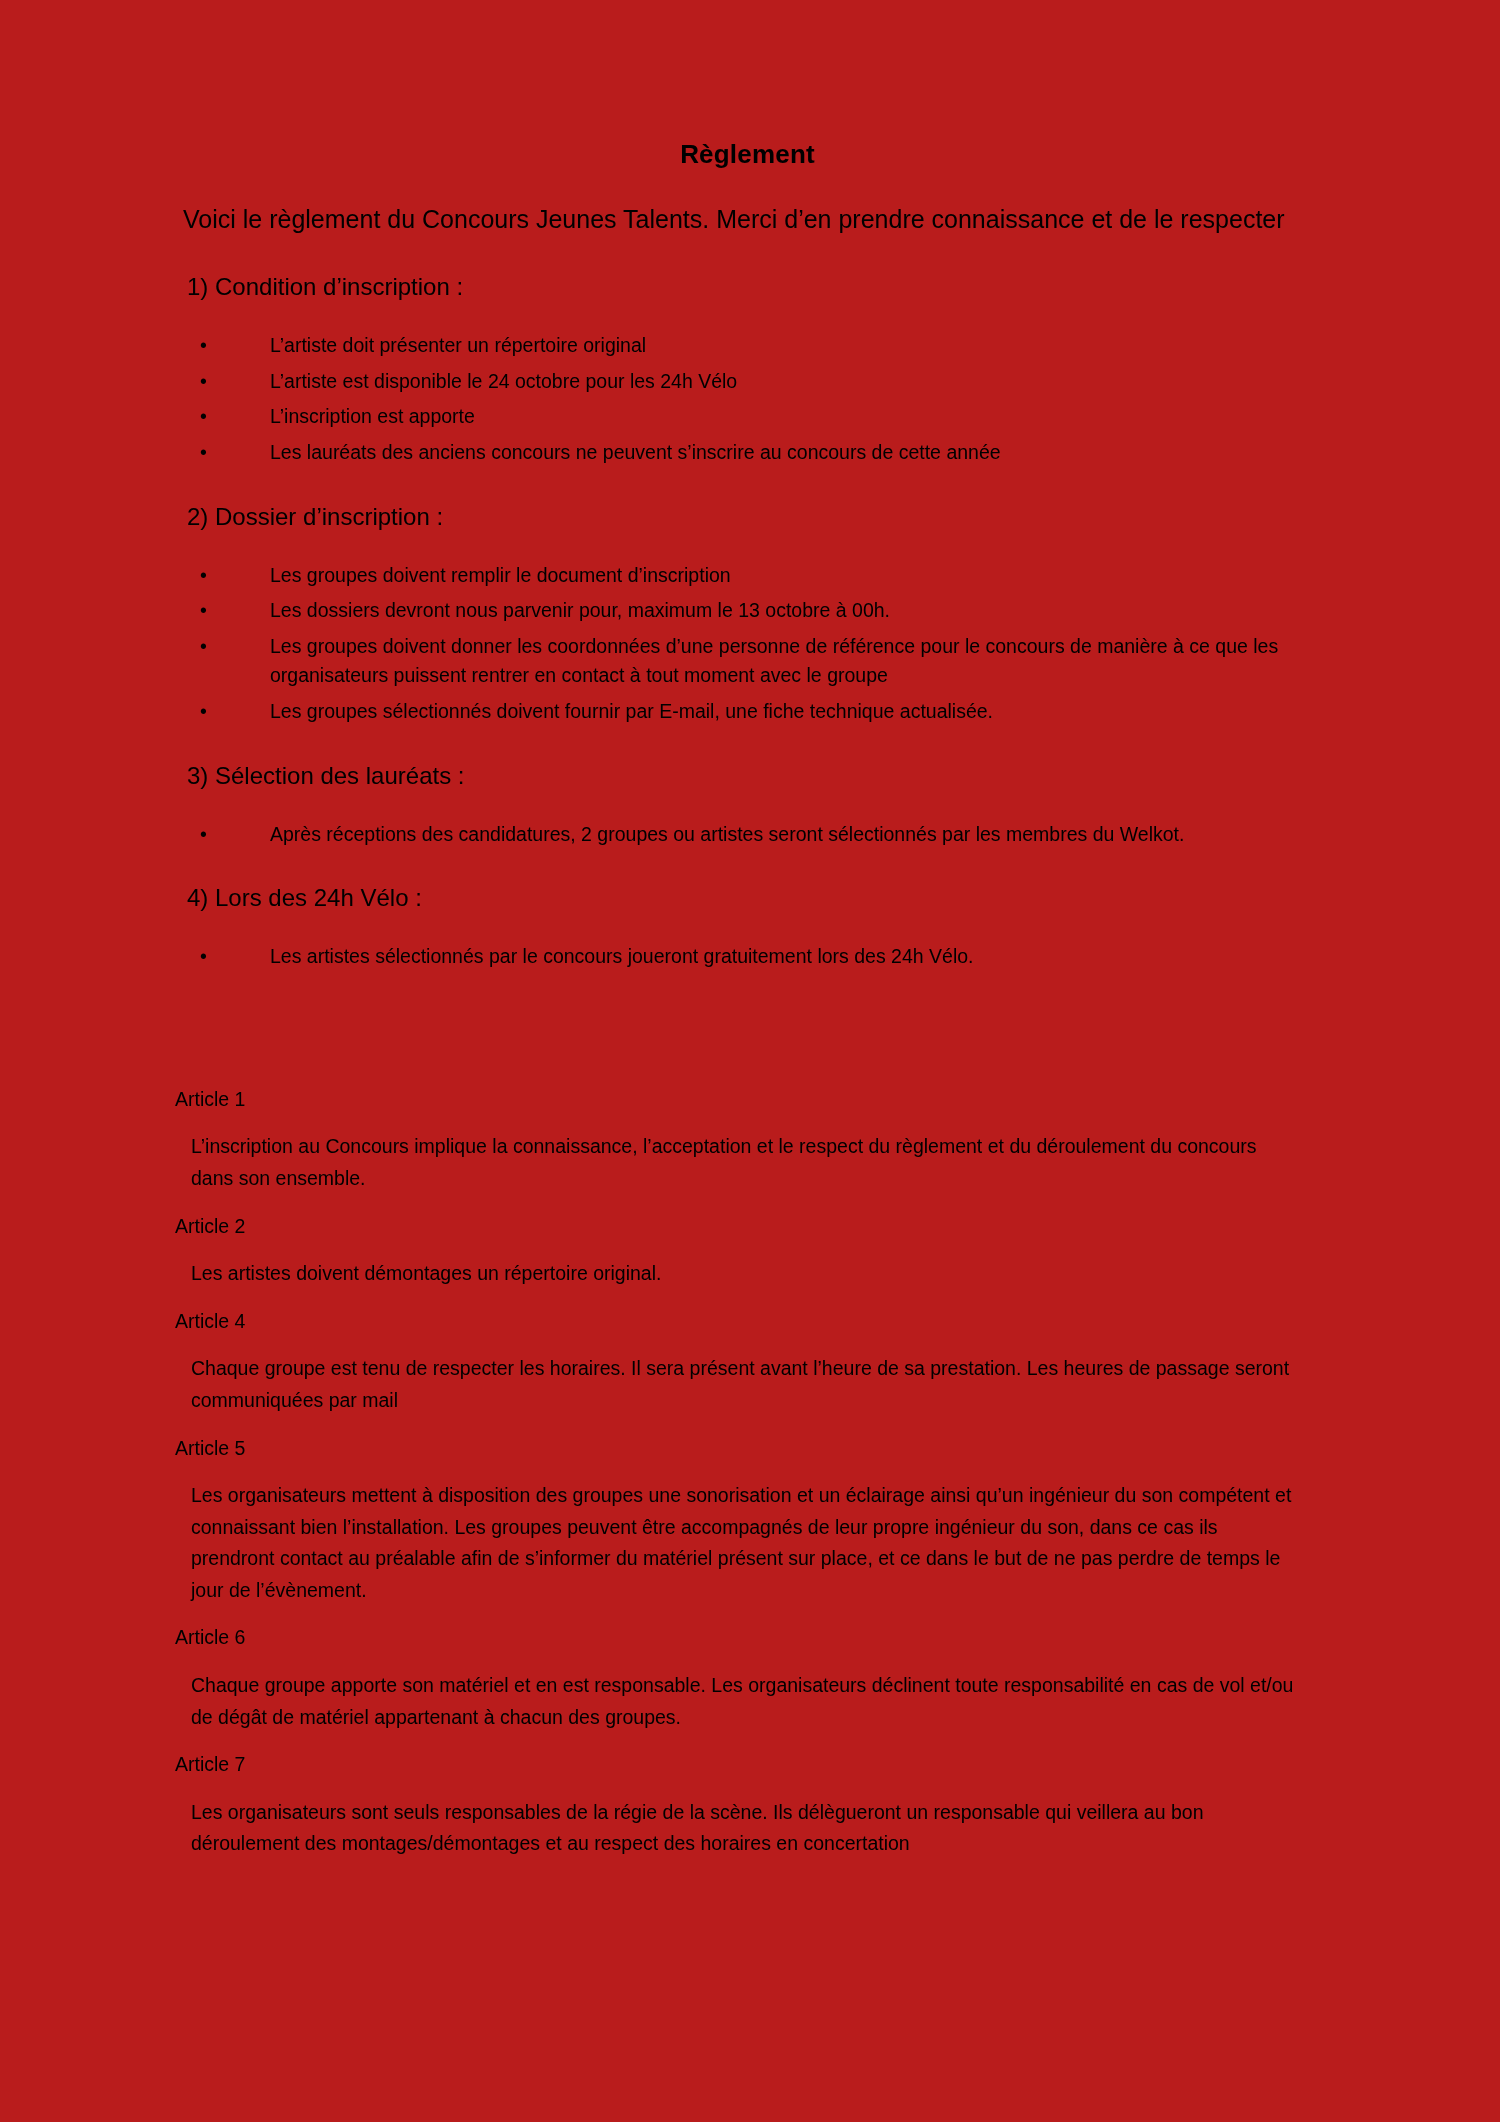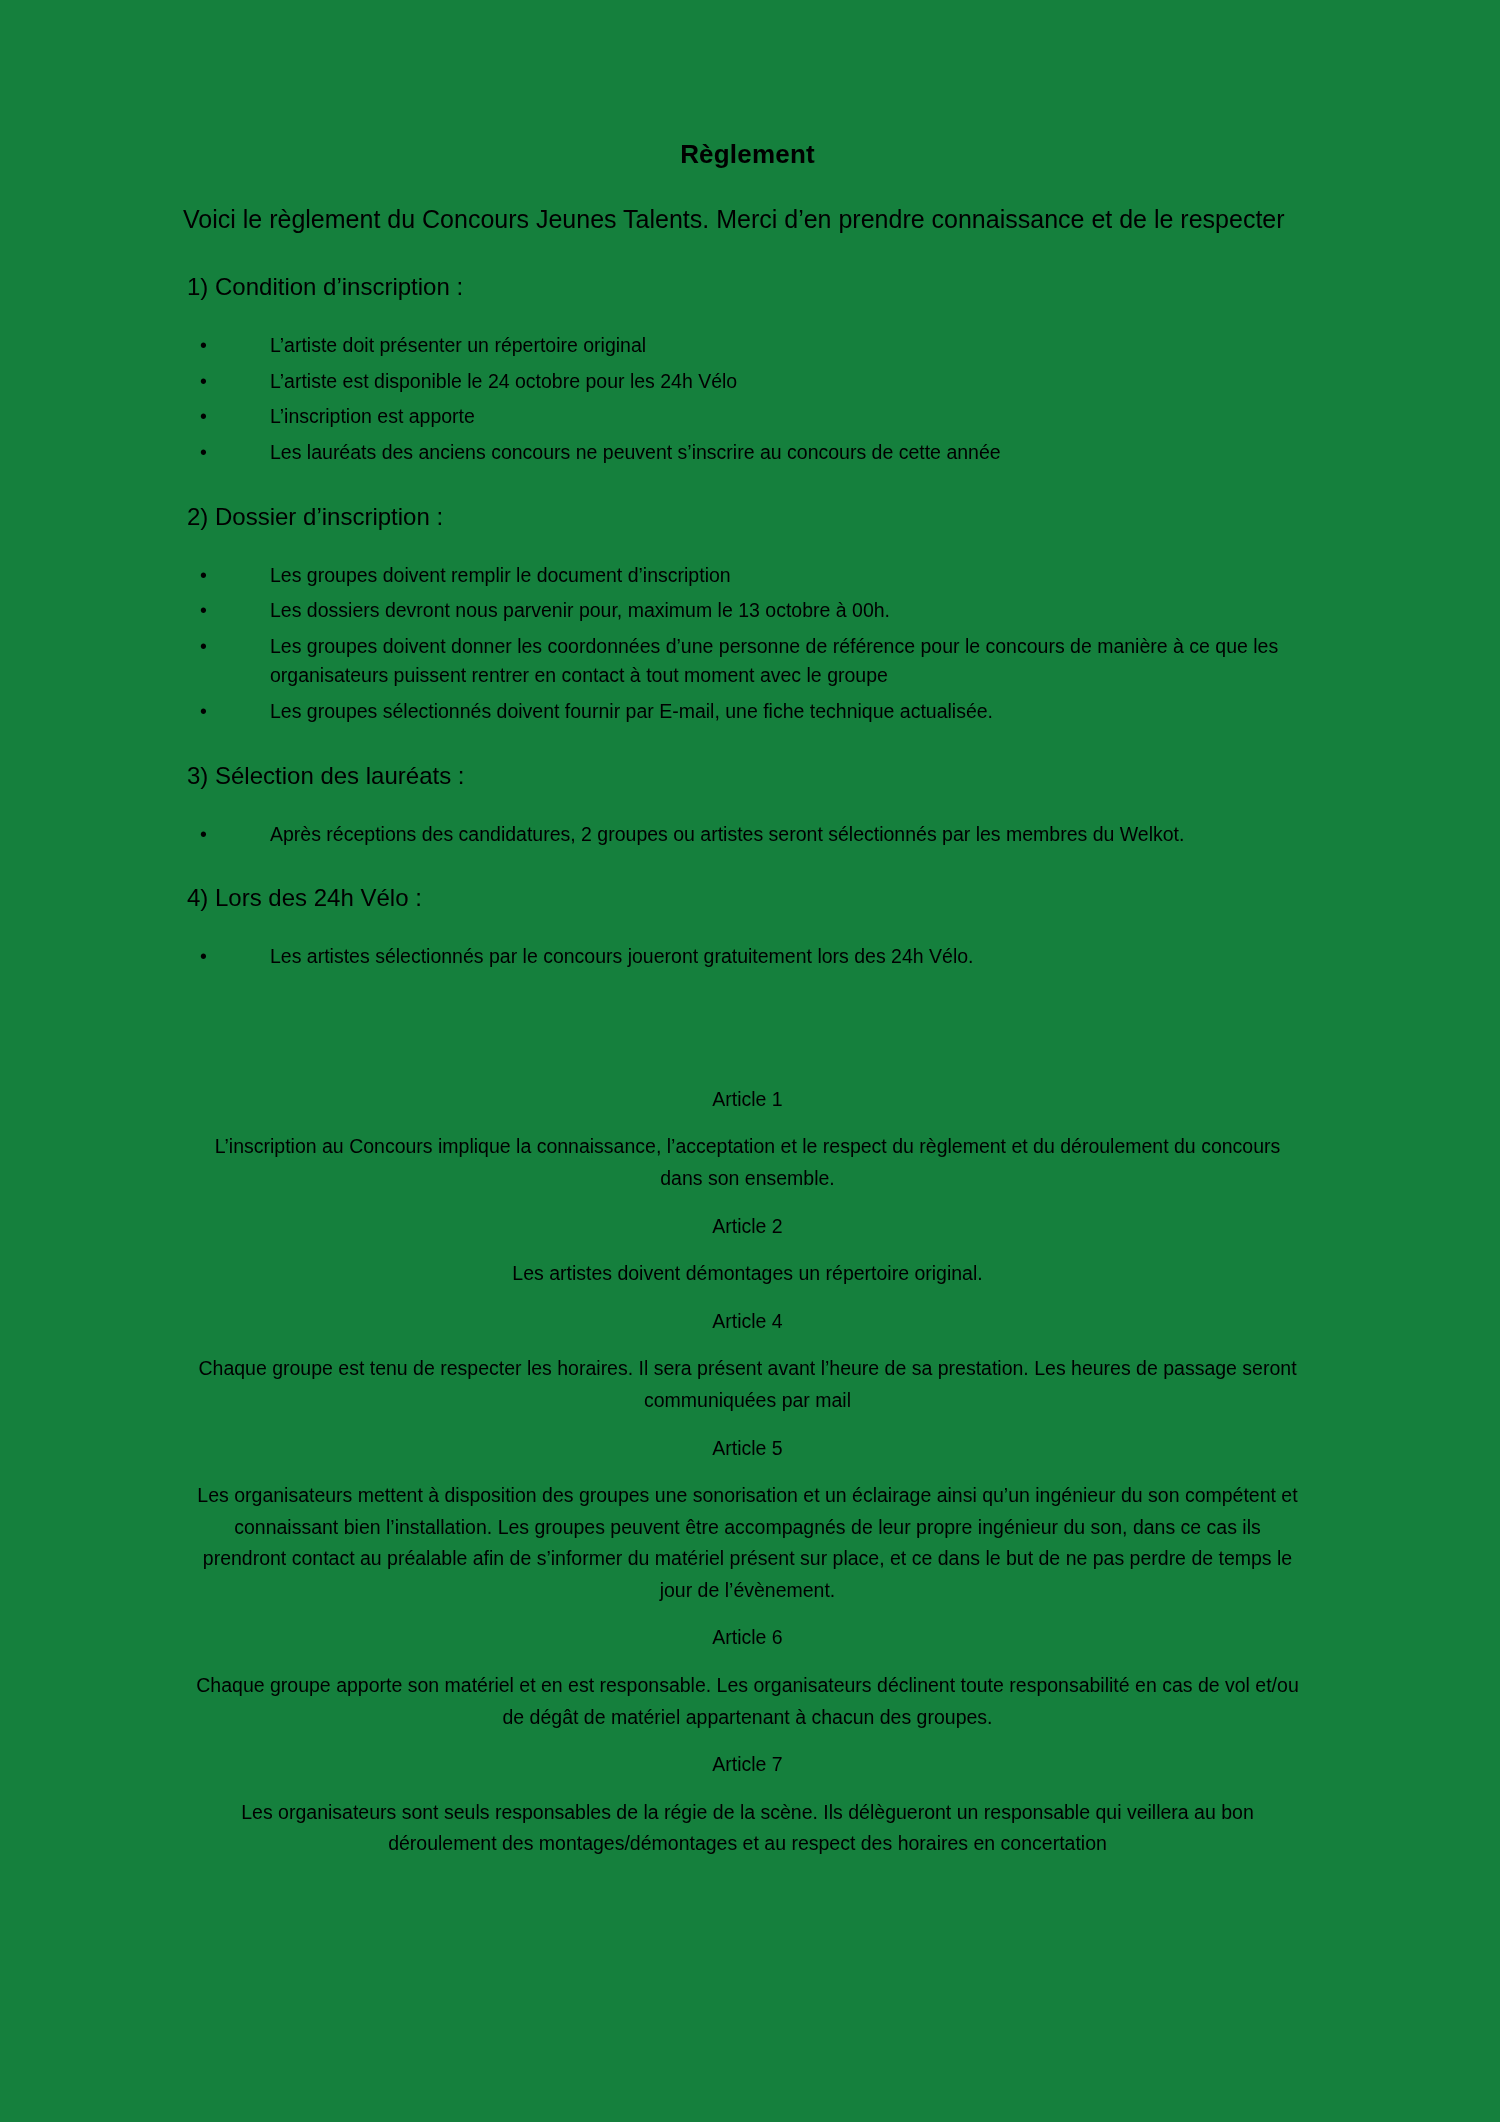--- a/index.html
+++ b/index.html
@@ -8,21 +8,21 @@
     background: #ffffff;
   }
   body {
     font-family: "Liberation Sans", sans-serif;
     color: #000000;
   }
   .page {
     position: relative;
     width: 1500px;
     height: 2122px;
-    background: #15803d;
+    background: #b91c1c;
     box-sizing: border-box;
     padding: 120px 180px 0 175px;
     overflow: hidden;
   }
   .doc-title {
     text-align: center;
     font-size: 26px;
     line-height: 1.25;
     margin: 0 0 0 0;
     padding-top: 18px;
@@ -68,21 +68,20 @@
     line-height: 1.62;
     margin: 0;
   }
   .articles .art-body {
     font-size: 19.5px;
     line-height: 1.62;
     margin: 16px;
   }
   .nowrap-block {
     max-width: 1145px;
-    text-align: center;
   }
 </style>
 </head>
 <body>
 
 <div class="page">
 
   <h1 class="doc-title">Règlement</h1>
 
   <p class="intro">Voici le règlement du Concours Jeunes Talents. Merci d’en prendre connaissance et de le respecter</p>

